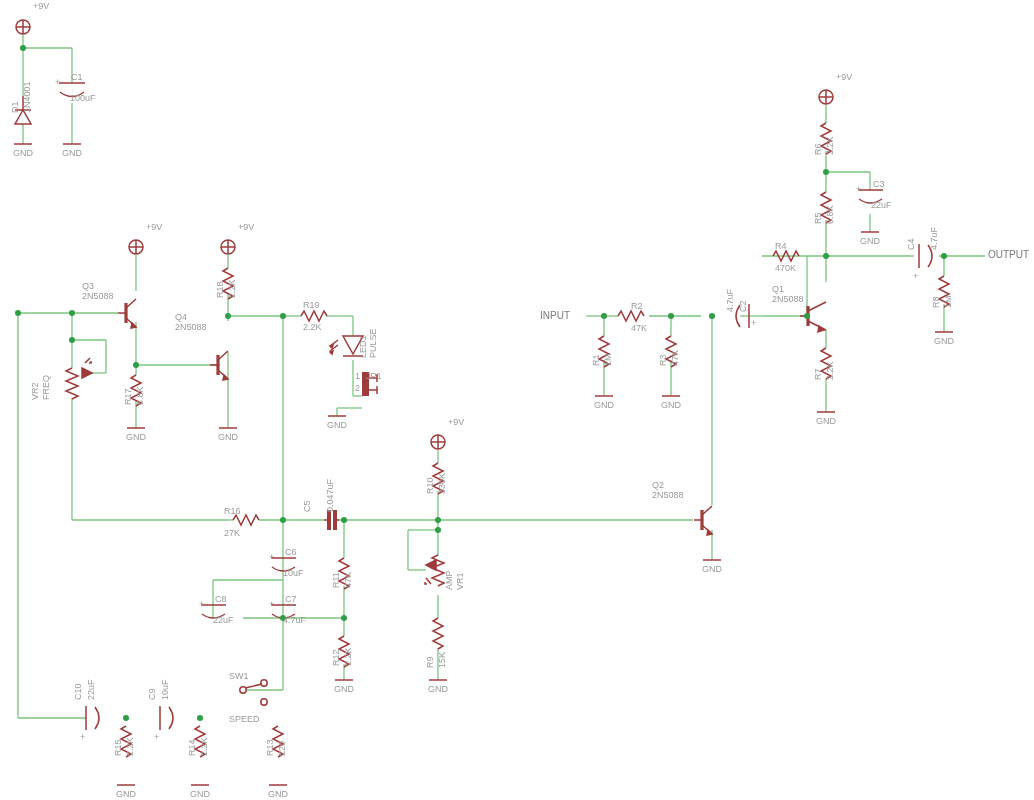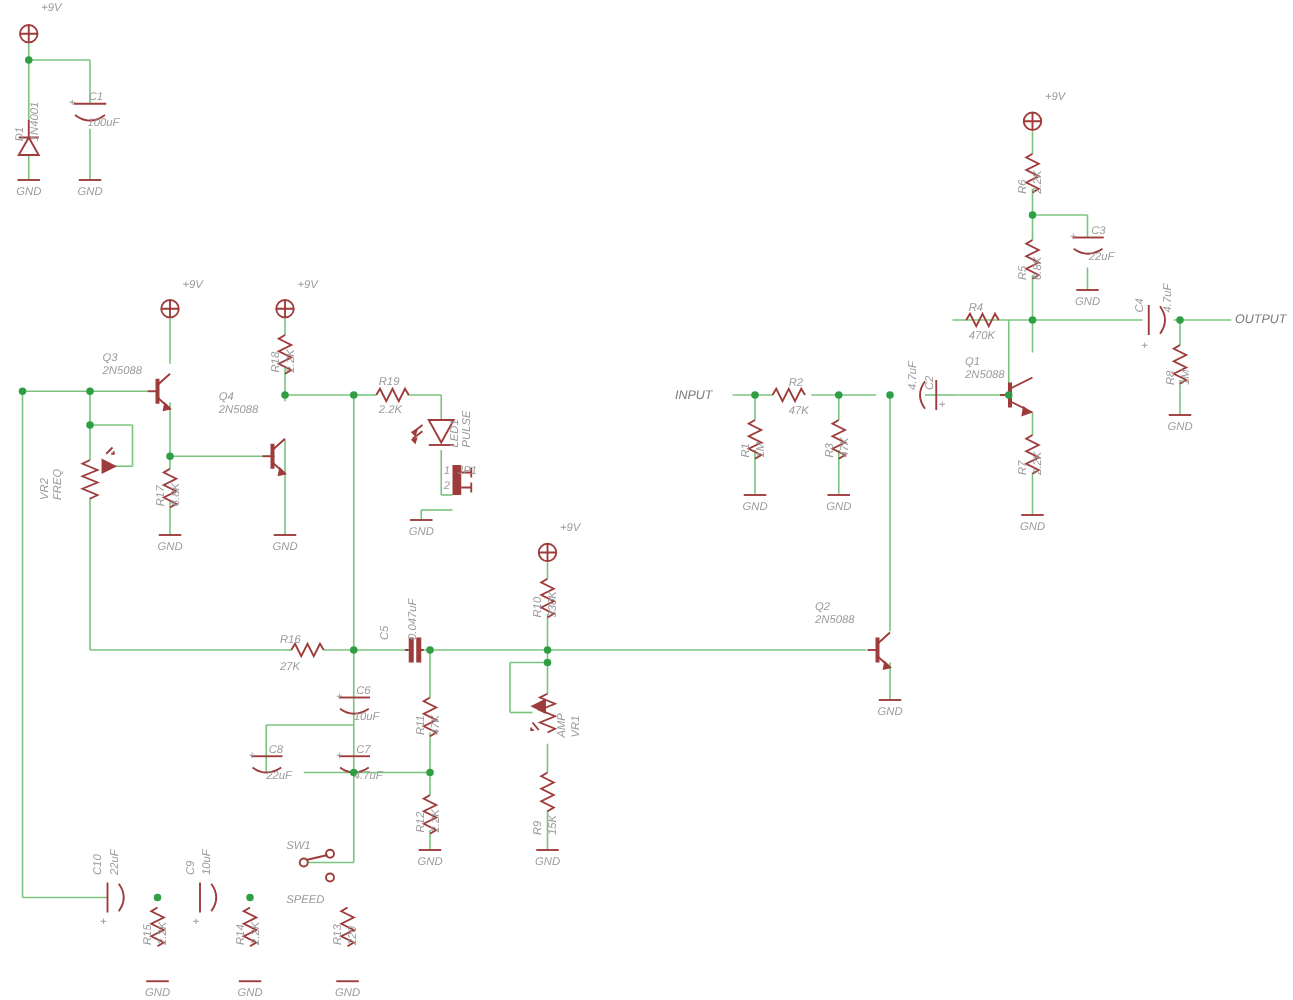--- a/index.html
+++ b/index.html
@@ -1,17 +1,17 @@
 <!DOCTYPE html>
 <html><head>
 <meta charset="utf-8">
 <style>
   html,body{margin:0;padding:0;background:#ffffff;}
   body{font-family:"Liberation Sans",sans-serif;}
-  #sheet{position:relative;width:1034px;height:800px;background:#fff;overflow:hidden;font-style:italic;}
+  #sheet{position:relative;width:1034px;height:800px;background:#fff;overflow:hidden;}
   svg{display:block;}
   text{font-family:"Liberation Sans",sans-serif;fill:#9a9a9a;font-size:9px;}
   .netlabel{fill:#7a7a7a;font-size:10px;}
 </style>
 </head>
 <body>
 
 <div id="sheet">
 <svg width="1034" height="800" viewBox="0 0 1034 800" xmlns="http://www.w3.org/2000/svg">
 

